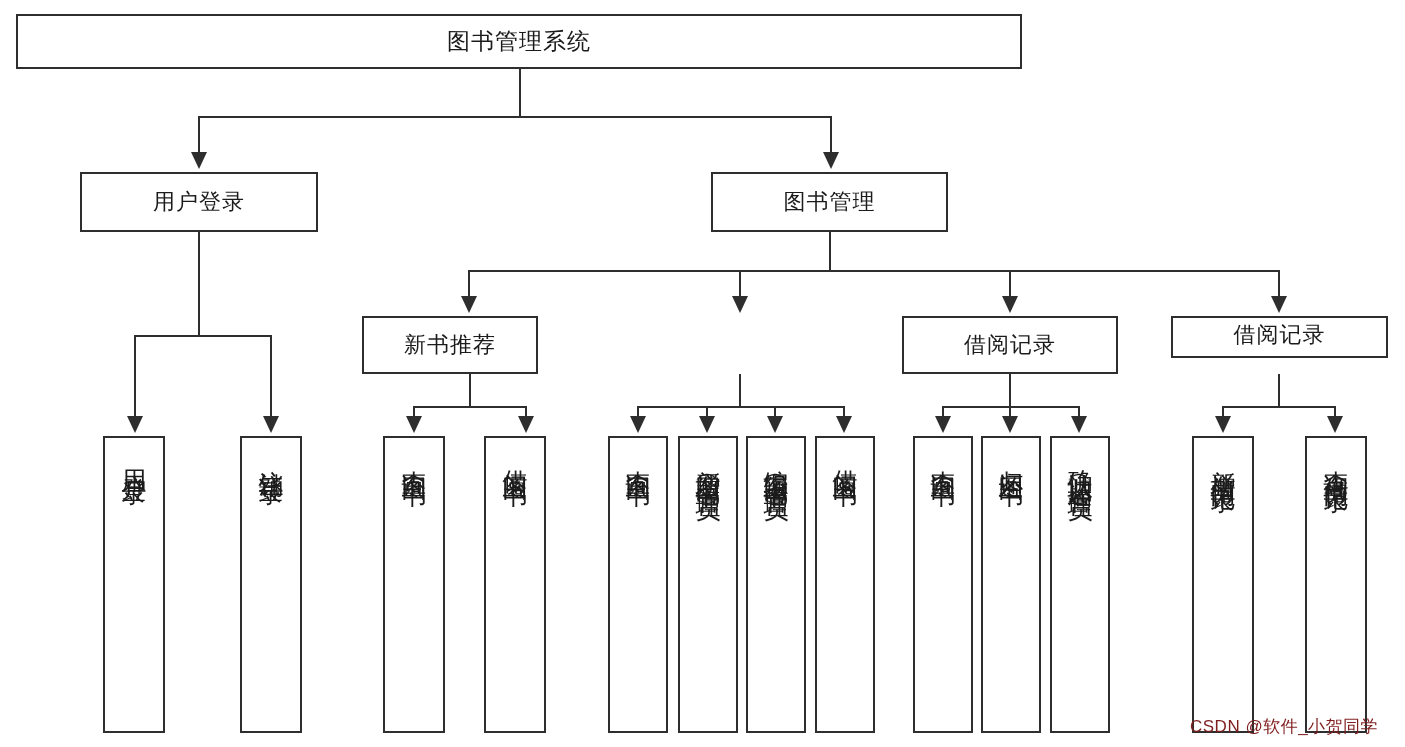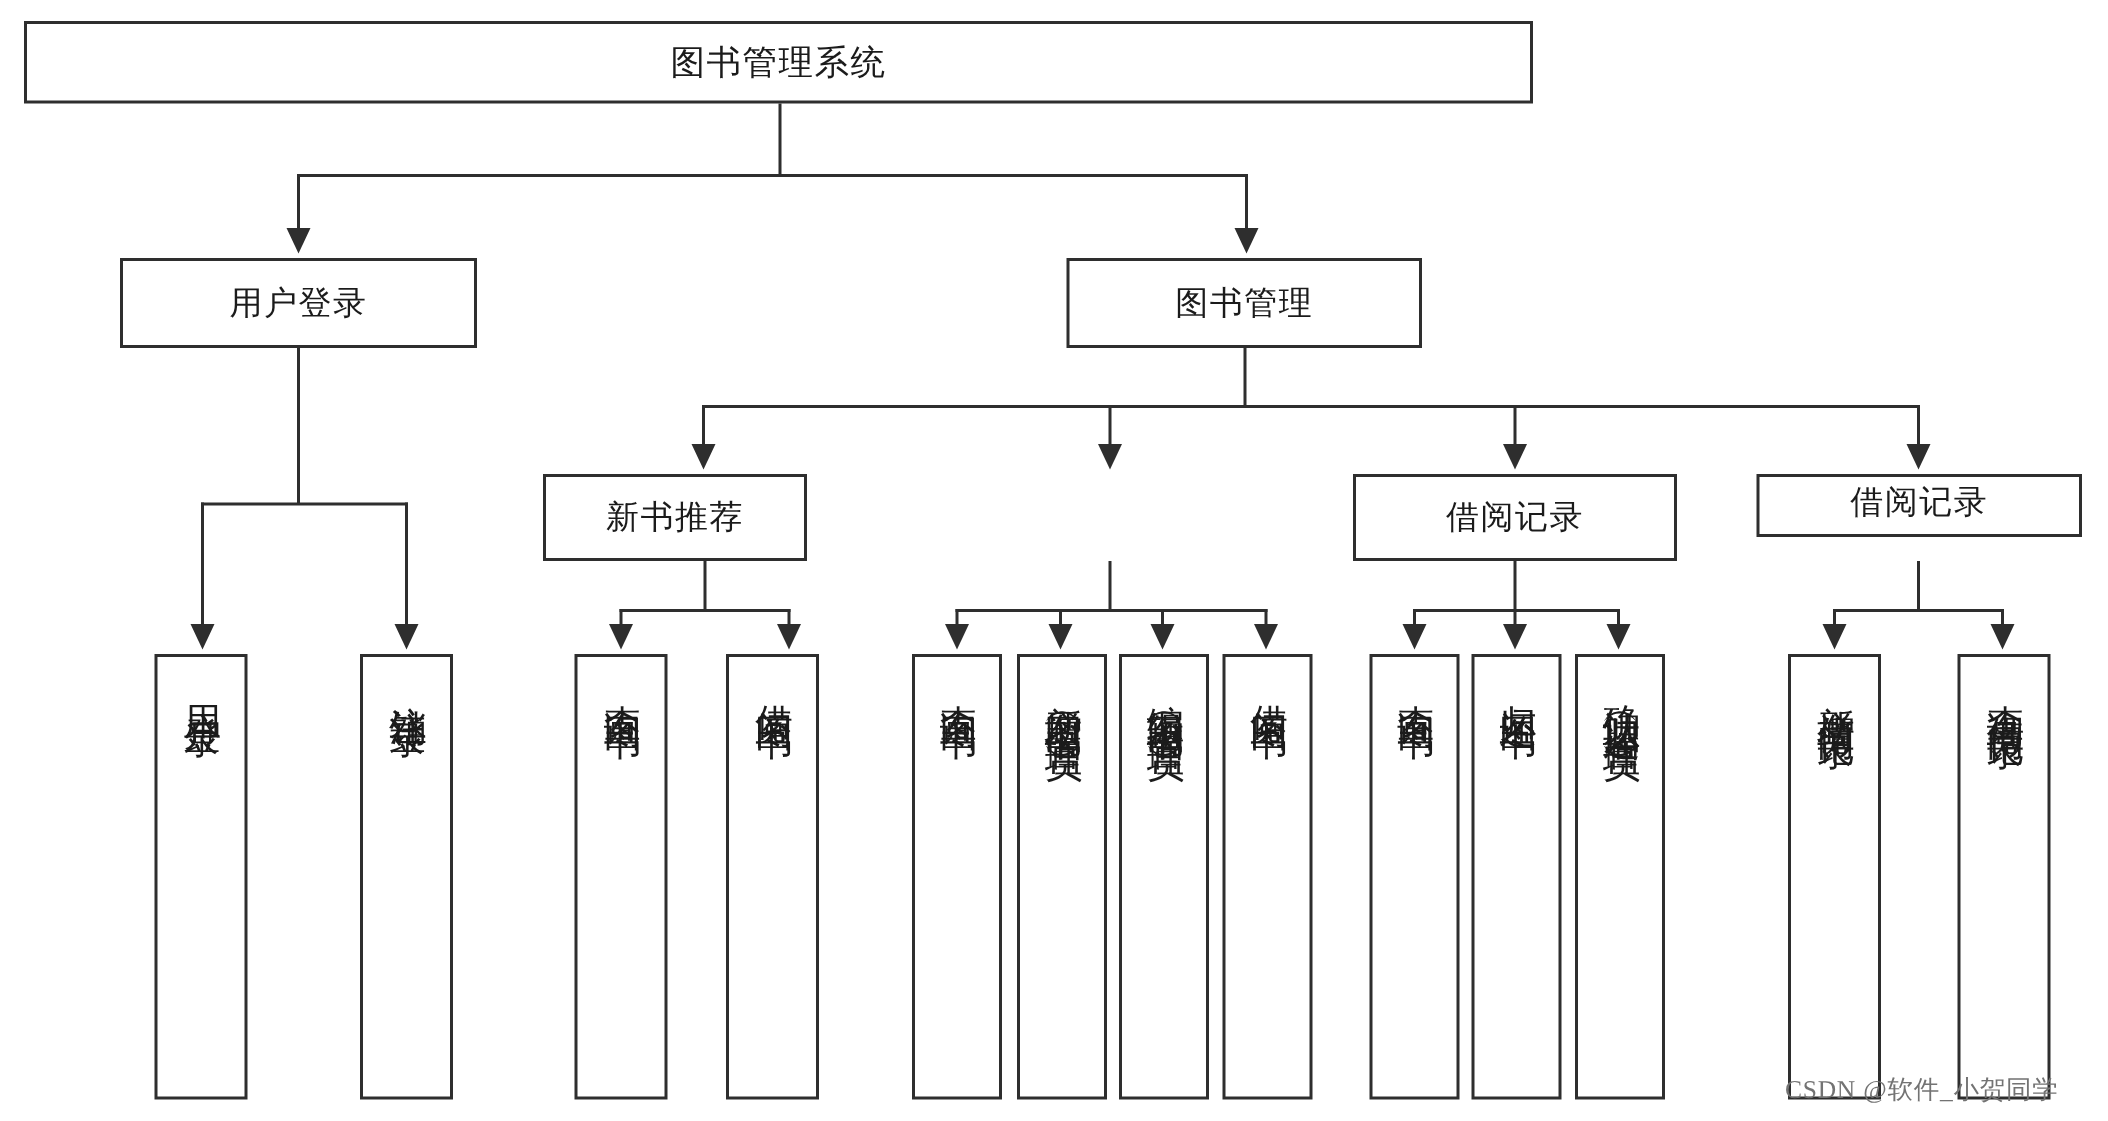--- a/index.html
+++ b/index.html
@@ -59,26 +59,25 @@
   .edge.h{height:2px;}
   .arrow{
     position:absolute;
     width:0;height:0;
     border-left:8px solid transparent;
     border-right:8px solid transparent;
     border-top:17px solid #2e2e2e;
   }
   #watermark{
     position:absolute;
-    color:#737373;
+    color:#7f1d1d;
     font-size:17px;
     letter-spacing:0.5px;
     white-space:nowrap;
     user-select:none;
-    font-family:Liberation Serif, serif;
   }
 </style>
 </head>
 <body>
 
 <div id="stage">
 
   <div class="node h-node" id="node-root" style="left:16px; top:14px; width:1006px; height:55px;">
     <span class="lbl">图书管理系统</span>
   </div>

